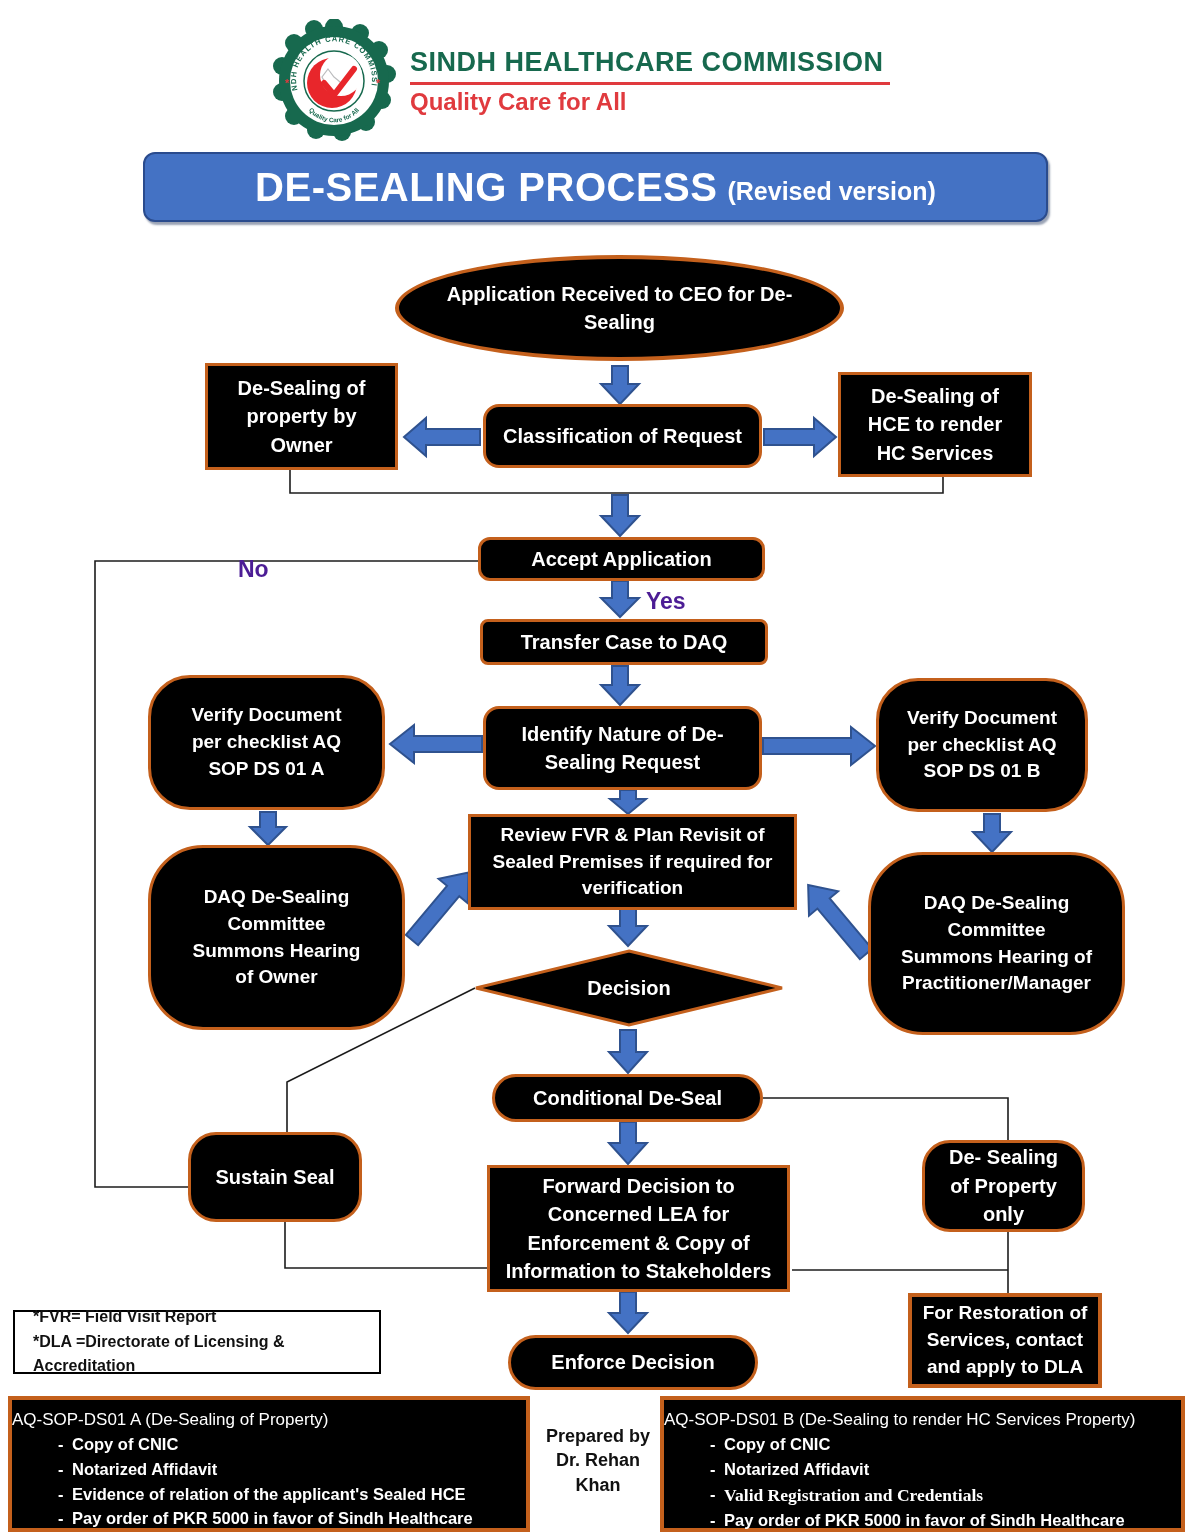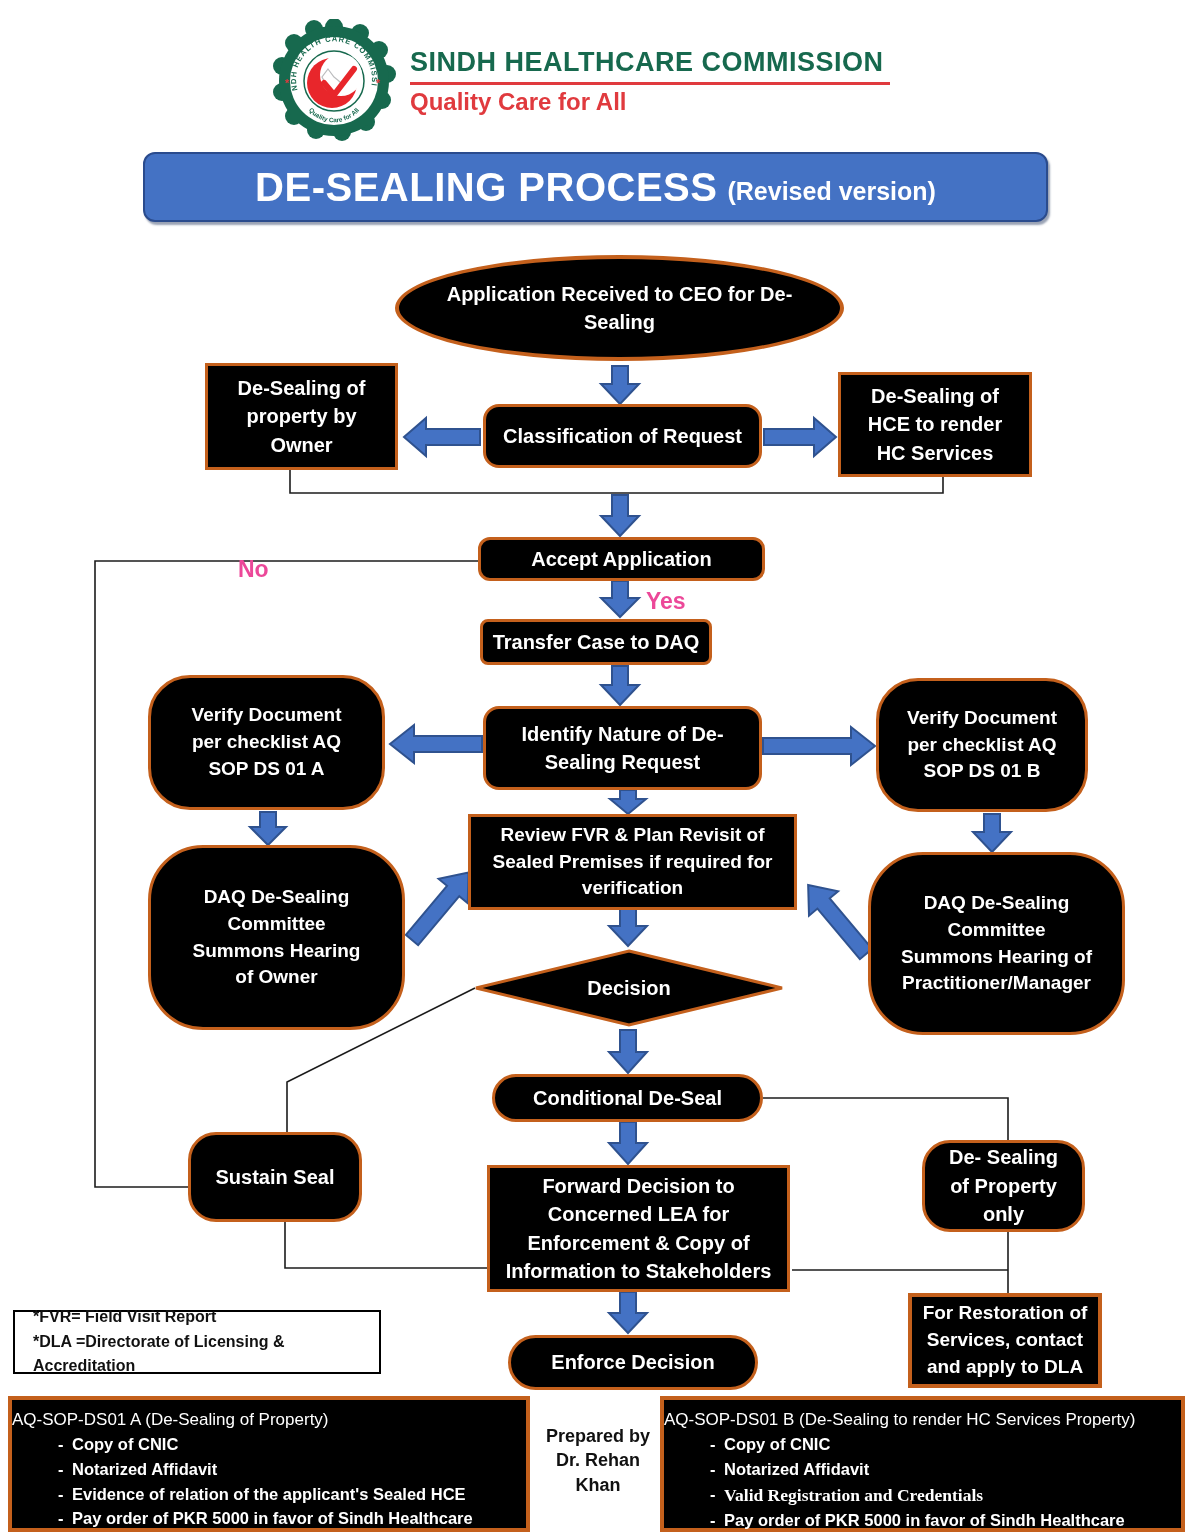--- a/index.html
+++ b/index.html
@@ -42,21 +42,21 @@
   .soft{border-radius:16px;}
   .round28{border-radius:28px;}
   .round42{border-radius:42px;}
   .round55{border-radius:55px;}
   .stadium{border-radius:28px;}
 
   .diamond{position:absolute;display:flex;align-items:center;justify-content:center;color:#fff;font-weight:bold;}
   .diamond svg{position:absolute;inset:0;}
   .diamond span{position:relative;z-index:2;font-size:20px;}
 
-  .flow-label{position:absolute;color:#ec4899;font-weight:bold;font-size:23px;}
+  .flow-label{position:absolute;color:#4c1d95;font-weight:bold;font-size:23px;}
 
   
   .footnote{position:absolute;left:13px;top:1310px;width:368px;height:64px;border:2px solid #000;background:#fff;
             display:flex;flex-direction:column;justify-content:center;padding-left:18px;font-weight:bold;font-size:16px;line-height:1.55;color:#111;}
   .checklist{position:absolute;background:#000;color:#fff;border:4px solid var(--node-border);padding:10px 8px 6px 0;}
   .checklist .cl-title{font-weight:normal;font-size:17px;margin-bottom:2px;}
   .checklist ul{list-style:none;}
   .checklist li{display:flex;font-weight:bold;font-size:16.5px;line-height:1.5;}
   .checklist li .dash{width:14px;margin-left:46px;flex:0 0 auto;}
   .checklist li .itxt{flex:1;}
@@ -161,21 +161,21 @@
 
   <div class="node soft b3 fs20" style="left:483px;top:404px;width:279px;height:64px;">Classification of Request</div>
 
   <div class="node b3 fs20" style="left:838px;top:372px;width:194px;height:105px;padding:0 16px;">De-Sealing of HCE to render HC Services</div>
 
   <div class="node soft b3 fs20" style="left:478px;top:537px;width:287px;height:44px;border-radius:12px;">Accept Application</div>
 
   <div class="flow-label" style="left:238px;top:556px;">No</div>
   <div class="flow-label" style="left:646px;top:588px;">Yes</div>
 
-  <div class="node soft b3 fs20" style="left:480px;top:619px;width:232px;height:46px;border-radius:8px;">Transfer Case to DAQ</div>
+  <div class="node soft b3 fs20" style="left:480px;top:619px;width:288px;height:46px;border-radius:8px;">Transfer Case to DAQ</div>
 
   <div class="node soft b3 fs20" style="left:483px;top:706px;width:279px;height:84px;padding:0 34px;">Identify Nature of De-Sealing Request</div>
 
   <div class="node round42 b3 fs19" style="left:148px;top:675px;width:237px;height:135px;padding:12px 30px;">Verify Document per checklist AQ SOP DS 01 A</div>
 
   <div class="node round42 b3 fs19" style="left:876px;top:678px;width:212px;height:134px;padding:0 24px;">Verify Document per checklist AQ SOP DS 01 B</div>
 
   <div class="node b3 fs19" style="left:468px;top:814px;width:329px;height:96px;padding:0 20px;">Review FVR &amp; Plan Revisit of Sealed Premises if required for verification</div>
 
   <div class="node round55 b3 fs19" style="left:148px;top:845px;width:257px;height:185px;padding:0 34px;">DAQ De-Sealing Committee Summons Hearing of Owner</div>

